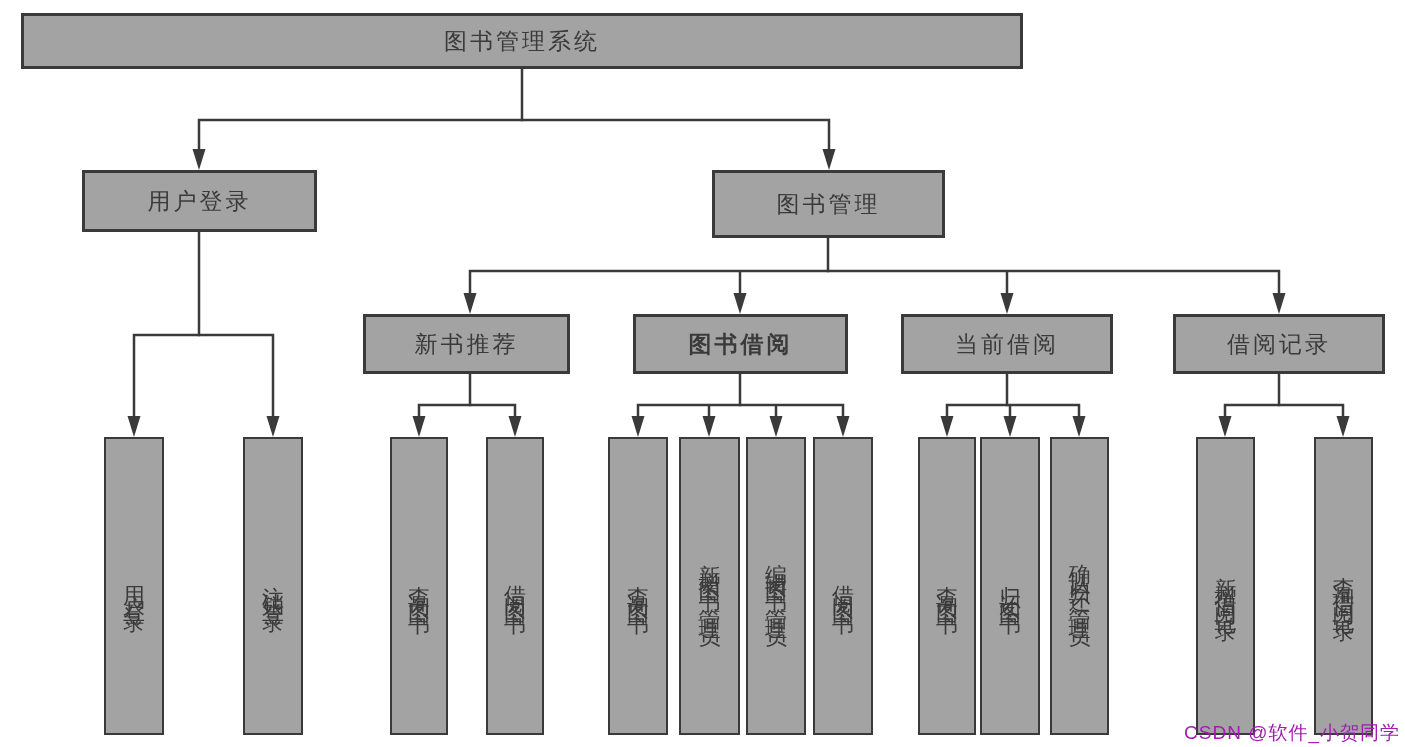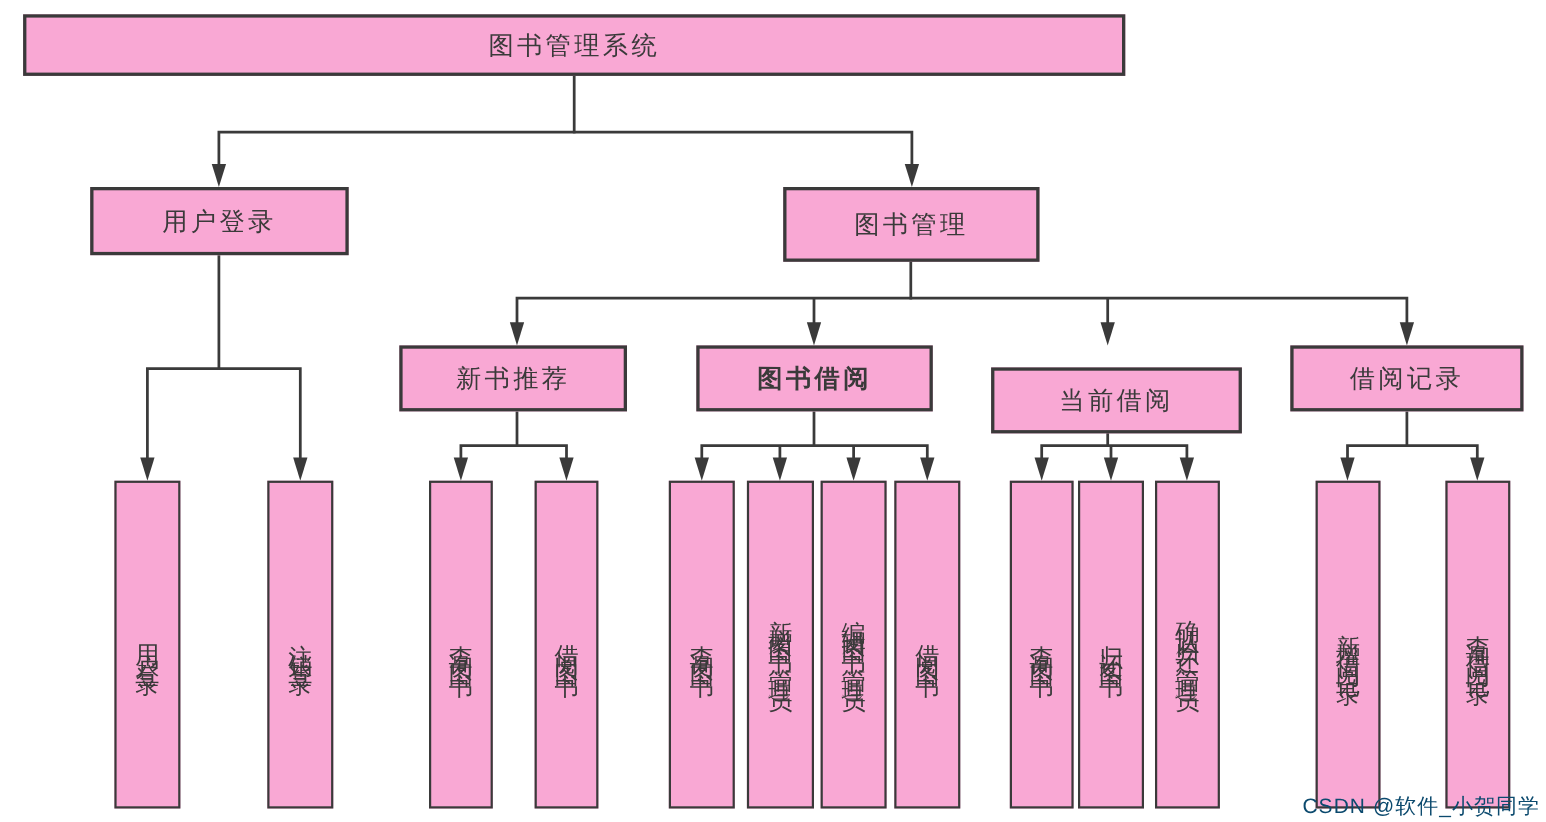--- a/index.html
+++ b/index.html
@@ -9,33 +9,33 @@
     background:#ffffff;
     font-family:"Liberation Sans","DejaVu Sans",sans-serif;
     color:#3a3a3a;
     overflow:hidden;
   }
   .connectors { position:absolute; left:0; top:0; width:1405px; height:747px; }
   .connectors polyline, .connectors line { stroke:#3a3a3a; stroke-width:2.5; fill:none; }
   .connectors polygon { fill:#3a3a3a; stroke:none; }
   .node {
     position:absolute; box-sizing:border-box;
-    border:3px solid #3a3a3a; background:#f9a8d4;
+    border:3px solid #3a3a3a; background:#a3a3a3;
     display:flex; align-items:center; justify-content:center;
   }
   .h-node { font-size:23px; letter-spacing:3px; white-space:nowrap; }
   .leaf { border-width:2.5px; }
   .vtext {
     writing-mode:vertical-rl; text-orientation:mixed;
     font-size:22px; letter-spacing:9px; line-height:1; white-space:nowrap;
   }
   .watermark {
     position:absolute; right:5px; bottom:1px;
     font-size:19px; letter-spacing:1px;
-    color:#0c4a6e; white-space:nowrap;margin-left:34px;
+    color:#a21caf; white-space:nowrap;margin-left:34px;
   }
 </style>
 </head>
 <body>
 
 <div class="stage">
 
   <svg class="connectors" viewBox="0 0 1405 747" xmlns="http://www.w3.org/2000/svg">
 
     <g>
@@ -108,21 +108,21 @@
   <div class="node h-node" style="left:712px; top:170px; width:233px; height:68px;">
     <span>图书管理</span>
   </div>
 
   <div class="node h-node" style="left:363px; top:314px; width:207px; height:60px;">
     <span>新书推荐</span>
   </div>
   <div class="node h-node" style="left:633px; top:314px; width:215px; height:60px;font-weight:bold;">
     <span>图书借阅</span>
   </div>
-  <div class="node h-node" style="left:901px; top:314px; width:228px; height:60px;margin-top:20px;">
+  <div class="node h-node" style="left:901px; top:314px; width:212px; height:60px;">
     <span>当前借阅</span>
   </div>
   <div class="node h-node" style="left:1173px; top:314px; width:212px; height:60px;">
     <span>借阅记录</span>
   </div>
 
   <div class="node leaf" style="left:104px; top:437px; width:60px; height:298px;">
     <span class="vtext">用户登录</span>
   </div>
   <div class="node leaf" style="left:243px; top:437px; width:60px; height:298px;">

